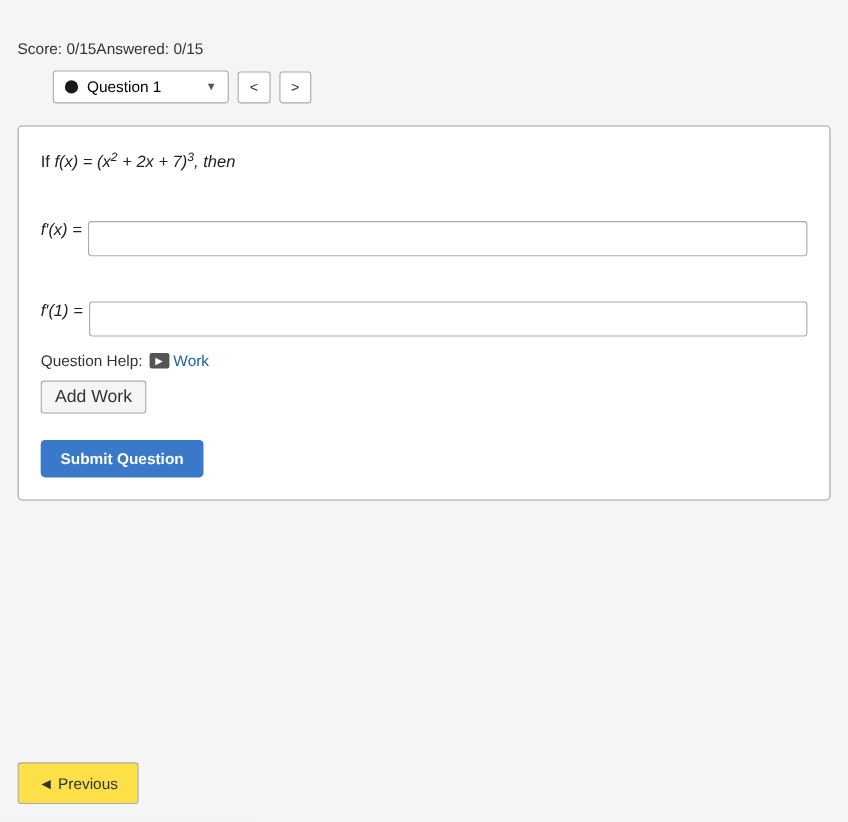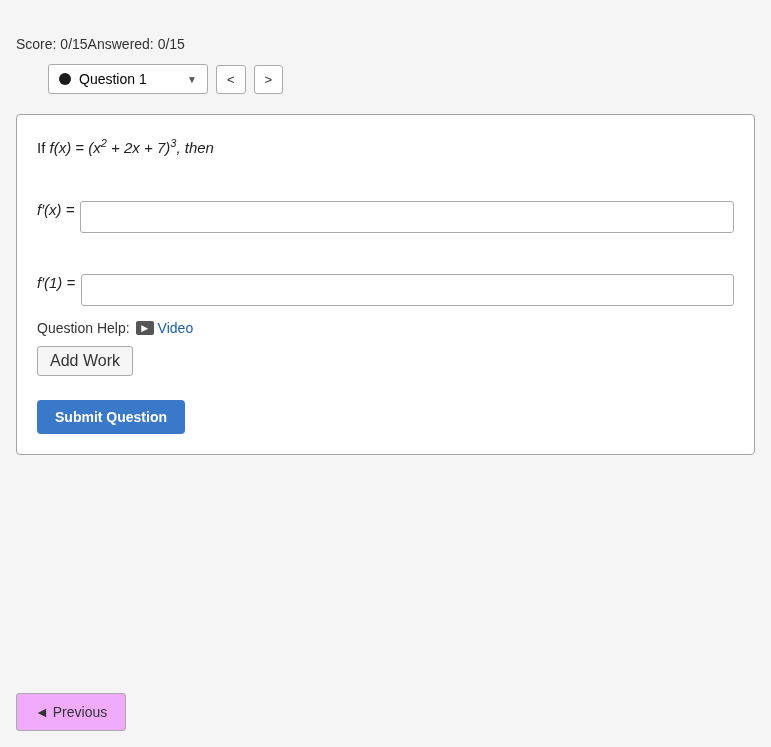--- a/index.html
+++ b/index.html
@@ -157,21 +157,21 @@
       font-size: 14px;
       font-weight: bold;
       cursor: pointer;
       display: inline-block;
     }
     .previous-btn {
       position: absolute;
       bottom: 16px;
       left: 16px;
       border: 1px solid #aaa;
-      background: #f0abfc;
+      background: #fde047;
       padding: 10px 18px;
       border-radius: 3px;
       font-size: 14px;
       cursor: pointer;
       color: #333;
     }
   </style>
 </head>
 <body>
 
@@ -211,21 +211,21 @@
     <div class="input-row">
       <span class="input-label">f′(1) =</span>
       <input class="answer-input" type="text" placeholder="" style="">
     </div>
 
     
     <div class="question-help">
       <span>Question Help:</span>
       <span class="video-link">
         <span class="video-icon">▶</span>
-        <span>Video</span>
+        <span>Work</span>
       </span>
     </div>
 
     
     <div style="margin-bottom: 12px;">
       <button class="add-work-btn">Add Work</button>
     </div>
 
     
     <button class="submit-btn">Submit Question</button>

